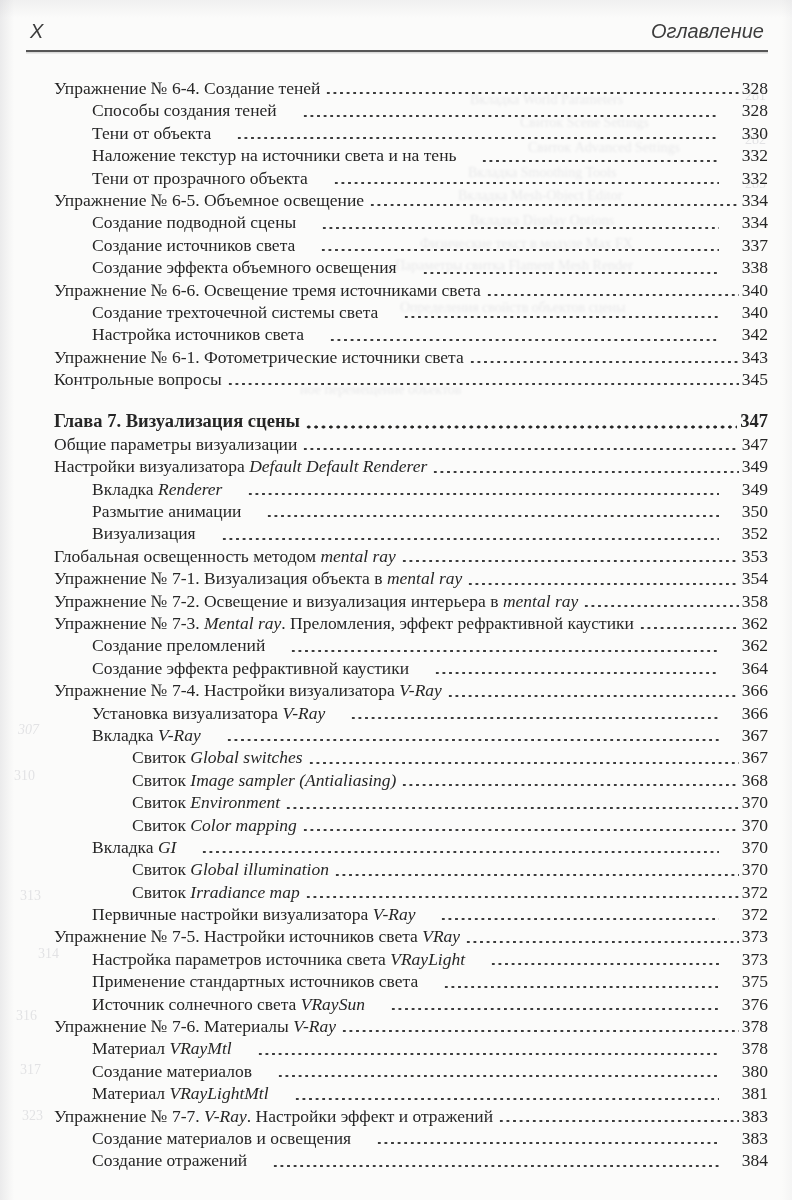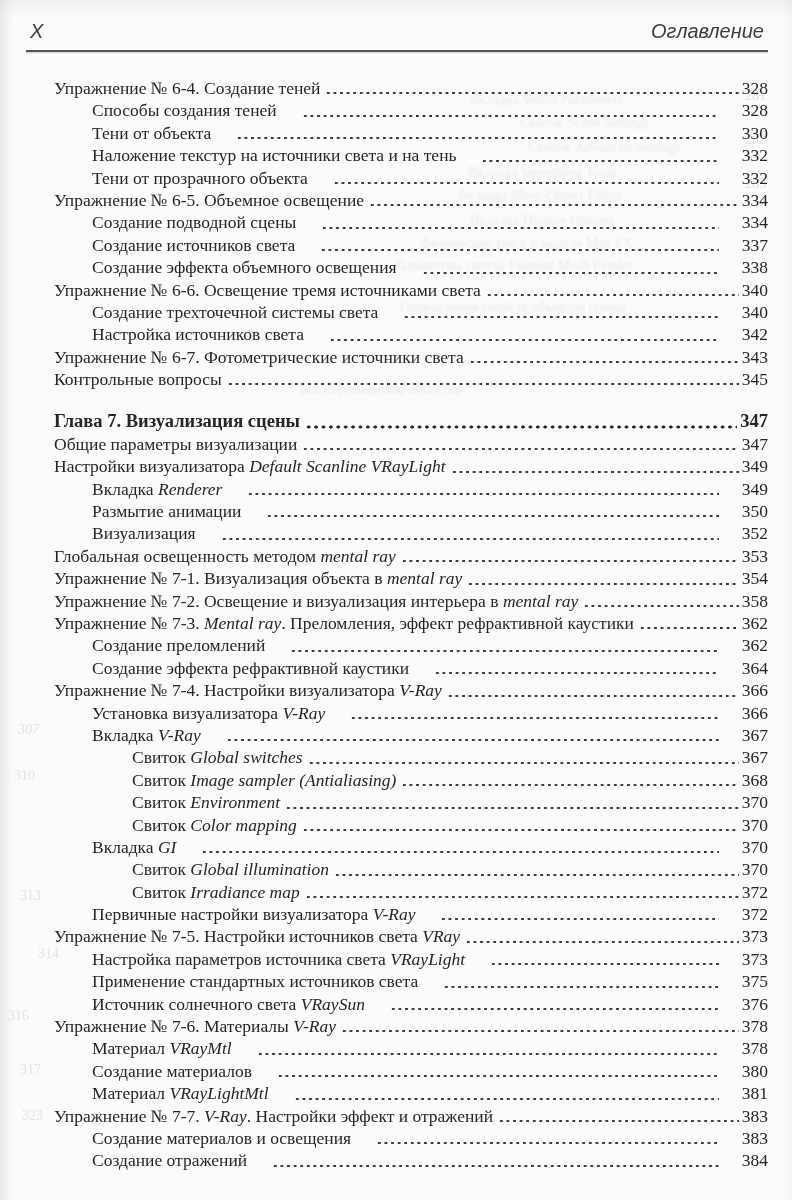--- a/index.html
+++ b/index.html
@@ -95,21 +95,21 @@
       <span class="bleed" style="left: 395px; top: 258px;">Параметры свитка Flament Mesh Render</span>
       <span class="bleed" style="left: 400px; top: 300px;">Определения свойств объектов сцены</span>
       <span class="bleed" style="left: 300px; top: 382px;">ное перемещение объектов</span>
       <span class="bleed num" style="left: 745px; top: 88px;">281</span>
       <span class="bleed num" style="left: 745px; top: 132px;">282</span>
       <span class="bleed num" style="left: 745px; top: 176px;">283</span>
       <span class="bleed num" style="left: 18px; top: 722px; font-style: italic;">307</span>
       <span class="bleed num" style="left: 14px; top: 768px;">310</span>
       <span class="bleed num" style="left: 20px; top: 888px;">313</span>
       <span class="bleed num" style="left: 18px; top: 946px; margin-left: 20px;">314</span>
-      <span class="bleed num" style="left: 8px; top: 1008px;">316</span>
+      <span class="bleed num" style="left: 16px; top: 1008px;">316</span>
       <span class="bleed num" style="left: 20px; top: 1062px;">317</span>
       <span class="bleed num" style="left: 22px; top: 1108px;">323</span>
     </div>
 
   <div class="header">
     <span>X</span>
     <span>Оглавление</span>
   </div>
 
   <div class="toc">
@@ -167,41 +167,41 @@
         <span class="title"><span>Создание трехточечной системы света</span></span>
         <span class="leader"></span>
         <span class="pg">340</span>
       </div>
       <div class="row indent-1">
         <span class="title"><span>Настройка источников света</span></span>
         <span class="leader"></span>
         <span class="pg">342</span>
       </div>
       <div class="row indent-0">
-        <span class="title"><span>Упражнение № 6-7. Фотометрические источники света</span></span>
+        <span class="title"><span>Упражнение № 6-1. Фотометрические источники света</span></span>
         <span class="leader"></span>
         <span class="pg">343</span>
       </div>
       <div class="row indent-0">
         <span class="title"><span>Контрольные вопросы</span></span>
         <span class="leader"></span>
         <span class="pg">345</span>
       </div>
       <div class="row indent-0 bold gap">
         <span class="title"><span>Глава 7. Визуализация сцены </span></span>
         <span class="leader"></span>
         <span class="pg">347</span>
       </div>
       <div class="row indent-0">
         <span class="title"><span>Общие параметры визуализации </span></span>
         <span class="leader"></span>
         <span class="pg">347</span>
       </div>
       <div class="row indent-0">
-        <span class="title"><span>Настройки визуализатора </span><i>Default Scanline VRayLight</i></span>
+        <span class="title"><span>Настройки визуализатора </span><i>Default Default Renderer</i></span>
         <span class="leader"></span>
         <span class="pg">349</span>
       </div>
       <div class="row indent-1">
         <span class="title"><span>Вкладка </span><i>Renderer</i><span> </span></span>
         <span class="leader"></span>
         <span class="pg">349</span>
       </div>
       <div class="row indent-1">
         <span class="title"><span>Размытие анимации </span></span>

